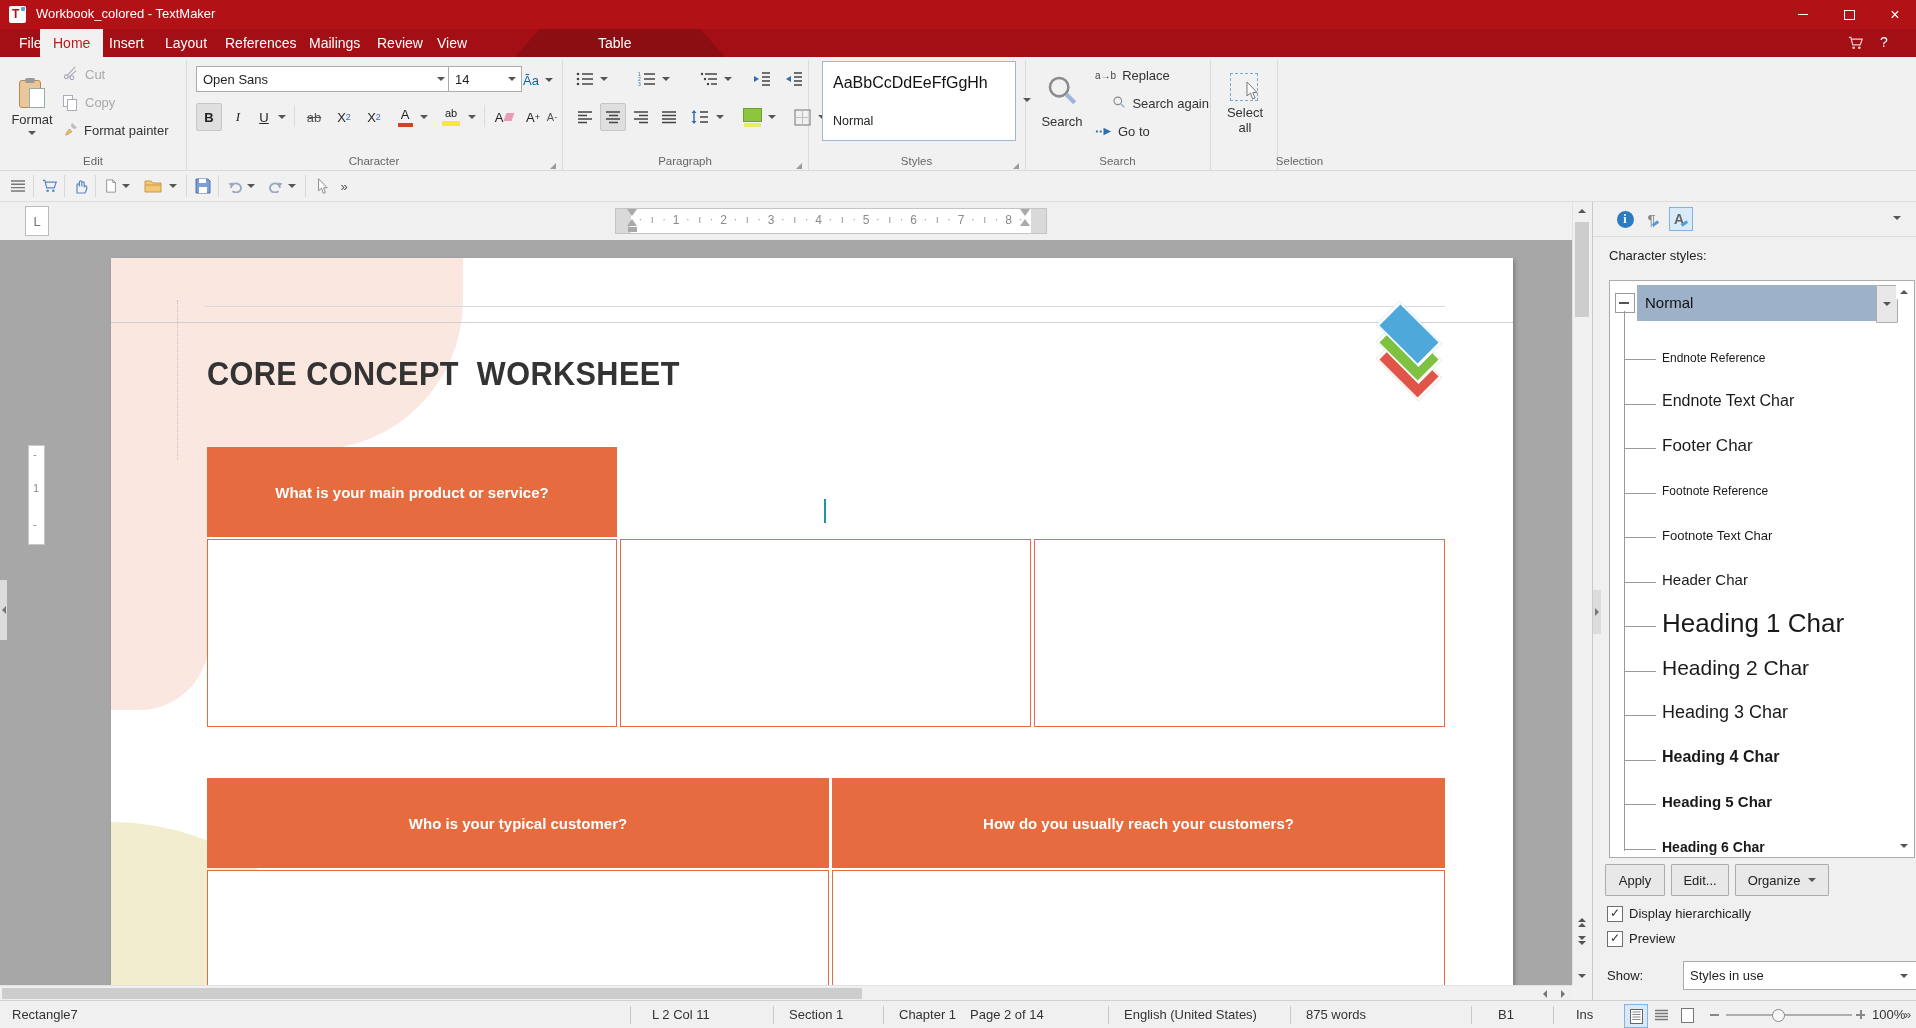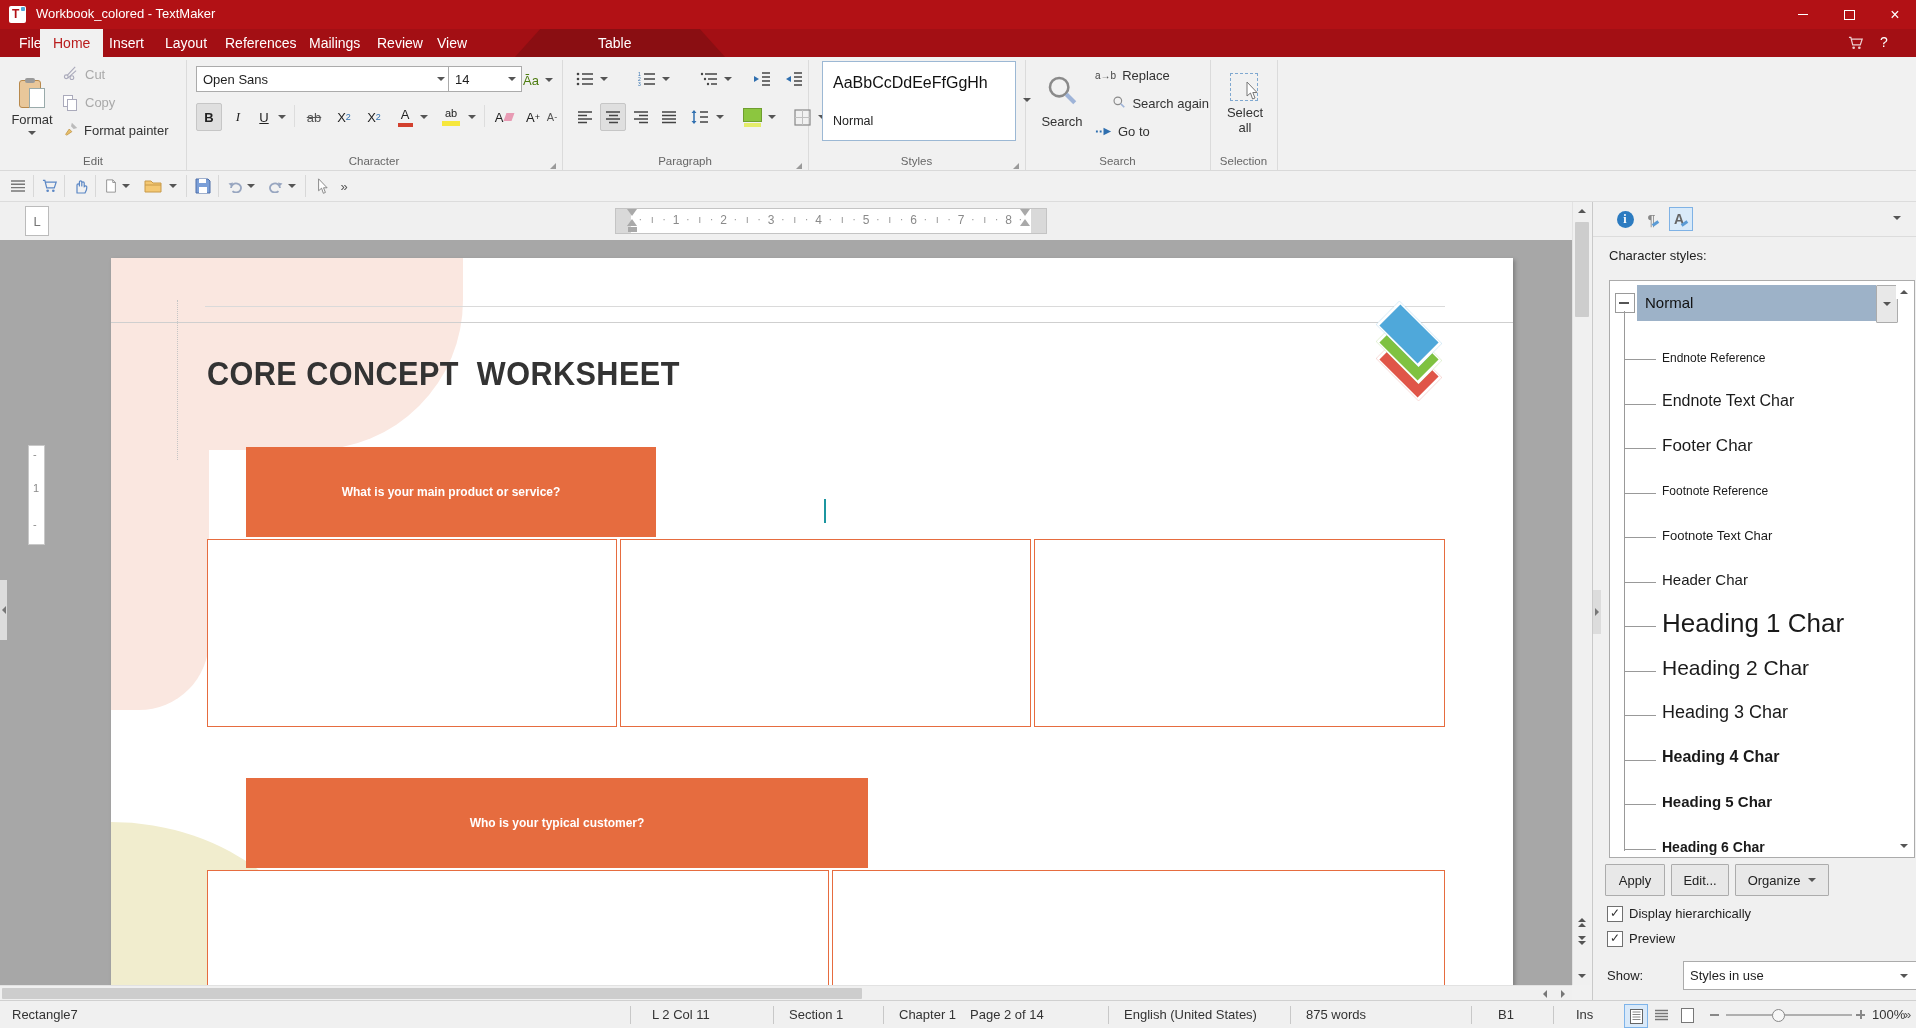--- a/index.html
+++ b/index.html
@@ -32,22 +32,22 @@
   .ticon{position:absolute;top:5px;width:20px;height:20px;display:flex;align-items:center;justify-content:center;}
   
   .rulerband{left:0;top:202px;width:1572px;height:38px;background:#F0F0F0;}
   .hruler{position:absolute;left:615px;top:6px;width:430px;height:24px;background:#D9D9D9;border:1px solid #C4C4C4;}
   .hruler .white{position:absolute;left:15px;top:0;width:400px;height:24px;background:#fff;}
   .rtick{position:absolute;top:4px;font-size:12px;color:#8a8a8a;transform:translateX(-50%);}
   .rdot{position:absolute;top:4px;font-size:11px;color:#9a9a9a;transform:translateX(-50%);}
   
   .docarea{left:0;top:240px;width:1572px;height:745px;background:var(--doc_bg);overflow:hidden;}
   .page{position:absolute;left:111px;top:18px;width:1402px;height:880px;background:#fff;box-shadow:2px 2px 4px rgba(0,0,0,.25);}
-  .th-cell{position:absolute;background:var(--accent_orange);color:#fff;font-weight:bold;font-size:12px;
-    display:flex;align-items:center;justify-content:center;text-align:right;line-height:1.4;margin-left:39px;}
+  .th-cell{position:absolute;background:var(--accent_orange);color:#fff;font-weight:bold;font-size:15px;
+    display:flex;align-items:center;justify-content:center;text-align:right;line-height:1.4;}
   .body-cell{position:absolute;background:#fff;border:1px solid var(--accent_orange);}
   .diamond{position:absolute;width:54px;height:54px;border:3px solid #fff;transform:rotate(45deg) scale(1,.55);}
   .scrollbar{background:#F0F0F0;}
   .sb-btn{position:absolute;background:#F0F0F0;display:flex;align-items:center;justify-content:center;}
   .thumb{position:absolute;background:#CDCDCD;border-radius:1px;}
   
   .sidebar{left:1592px;top:202px;width:324px;height:798px;background:#F0F0F0;border-left:1px solid #C9C9C9;}
   .tabicon{position:absolute;width:22px;height:22px;display:flex;align-items:center;justify-content:center;border:1px solid transparent;}
   .tabicon.sel{background:#D9EAF9;border-color:#7FB2E5;}
   .listbox{position:absolute;left:16px;top:78px;width:304px;height:576px;background:#fff;border:1px solid #ABABAB;}
@@ -146,21 +146,21 @@
 
     <div class="combo" style="left:196px;top:9px;width:242px;height:24px;">
       <span>Open Sans</span>
       <span class="tri-d" style="position:absolute;right:6px;"></span>
     </div>
     <div class="combo" style="left:448px;top:9px;width:60px;height:24px;">
       <span>14</span>
       <span class="tri-d" style="position:absolute;right:5px;"></span>
     </div>
     <div class="rbtn" style="left:516px;top:10px;width:42px;height:24px;">
-      <span style="font-size:13px;color:#4d7c0f;">Āa</span>
+      <span style="font-size:13px;color:#0369a1;">Āa</span>
       <span class="tri-d" style="margin-left:6px;"></span>
     </div>
 
     <div class="rbtn on" style="left:196px;top:46px;width:24px;height:26px;font-weight:bold;">
         <span>B</span>
       </div>
     <div class="rbtn" style="left:226px;top:46px;width:22px;height:26px;font-style:italic;font-family:'Liberation Serif',serif;">
         <span>I</span>
       </div>
     <div class="rbtn" style="left:252px;top:46px;width:22px;height:26px;text-decoration:underline;">
@@ -346,21 +346,21 @@
       </span>
       <span class="small-lbl" style="line-height:15px;">Select</span>
       <span class="small-lbl" style="line-height:15px;">all</span>
     </div>
 
     <div class="glabel" style="left:0;width:186px;">Edit</div>
     <div class="glabel" style="left:186px;width:376px;">Character</div>
     <div class="glabel" style="left:562px;width:246px;">Paragraph</div>
     <div class="glabel" style="left:808px;width:217px;">Styles</div>
     <div class="glabel" style="left:1025px;width:185px;">Search</div>
-    <div class="glabel" style="left:1210px;width:67px;">Selection</div>
+    <div class="glabel" style="left:1266px;width:67px;">Selection</div>
     <div class="launcher" style="left:550px;"></div>
     <div class="launcher" style="left:796px;"></div>
     <div class="launcher" style="left:1013px;"></div>
   </div>
 
   <div class="abs toolbar">
     <span class="ticon" style="left:8px;">
         <svg width="15" height="12" viewBox="0 0 15 12">
           <path d="M0 1 h14 M0 4.3 h14 M0 7.6 h14 M0 11 h14" stroke="#777" stroke-width="1.4"></path>
         </svg>
@@ -471,20 +471,21 @@
 
       <div class="th-cell" style="left:96px;top:189px;width:410px;height:90px;padding:0 50px;box-sizing:border-box;">What is your main product or service?</div>
 
       <div class="abs" style="left:713px;top:241px;width:2px;height:24px;background:var(--caret_teal);"></div>
 
       <div class="body-cell" style="left:96px;top:281px;width:408px;height:186px;"></div>
       <div class="body-cell" style="left:509px;top:281px;width:409px;height:186px;"></div>
       <div class="body-cell" style="left:923px;top:281px;width:409px;height:186px;"></div>
 
       <div class="th-cell" style="left:96px;top:520px;width:622px;height:90px;">Who is your typical customer?</div>
+      <div class="th-cell" style="left:721px;top:520px;width:613px;height:90px;">How do you usually reach your customers?</div>
 
       <div class="body-cell" style="left:96px;top:612px;width:620px;height:240px;"></div>
       <div class="body-cell" style="left:721px;top:612px;width:611px;height:240px;"></div>
     </div>
 
     <div class="abs" style="left:28px;top:205px;width:15px;height:98px;background:#fff;border:1px solid #C8C8C8;">
       <span style="position:absolute;left:4px;top:2px;color:#8a8a8a;font-size:11px;">-</span>
       <span style="position:absolute;left:4px;top:36px;color:#8a8a8a;font-size:11px;">1</span>
       <span style="position:absolute;left:4px;top:72px;color:#8a8a8a;font-size:11px;">-</span>
     </div>

